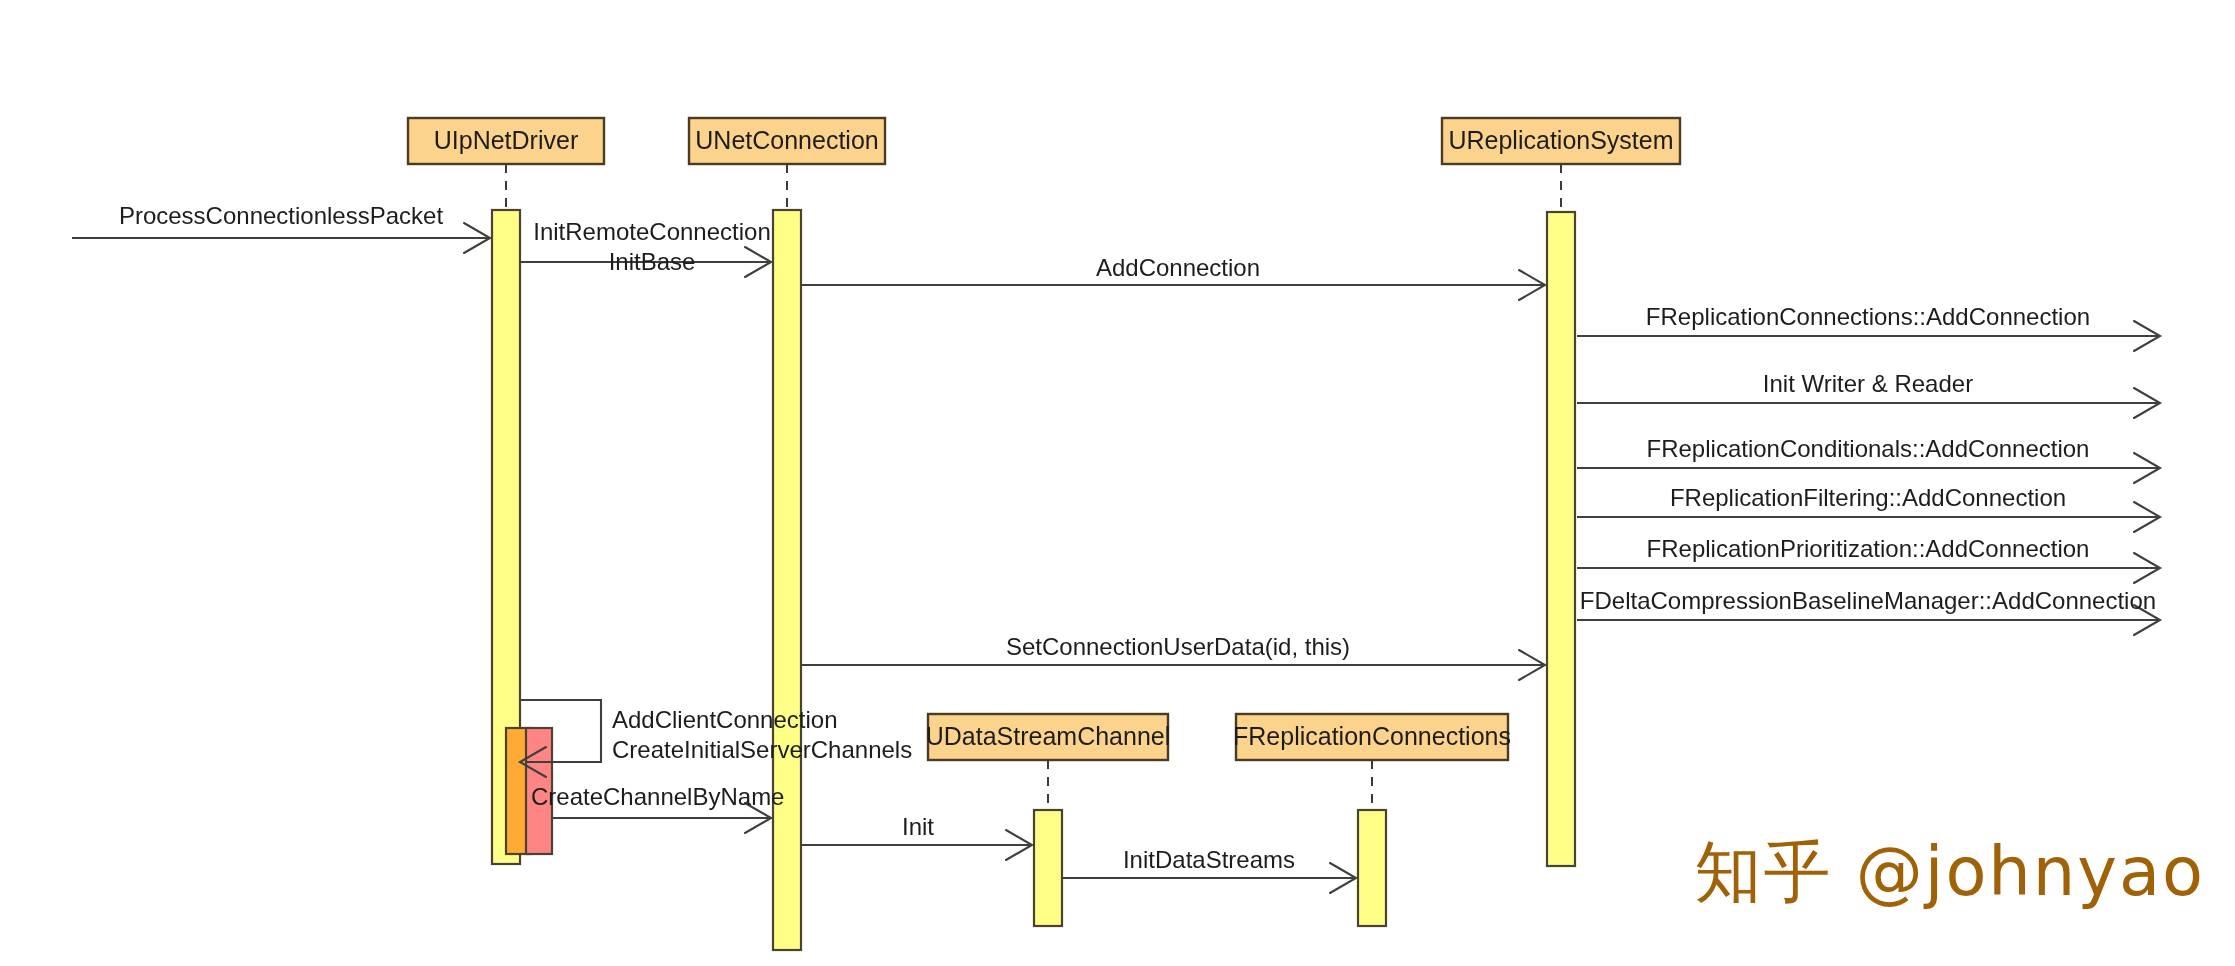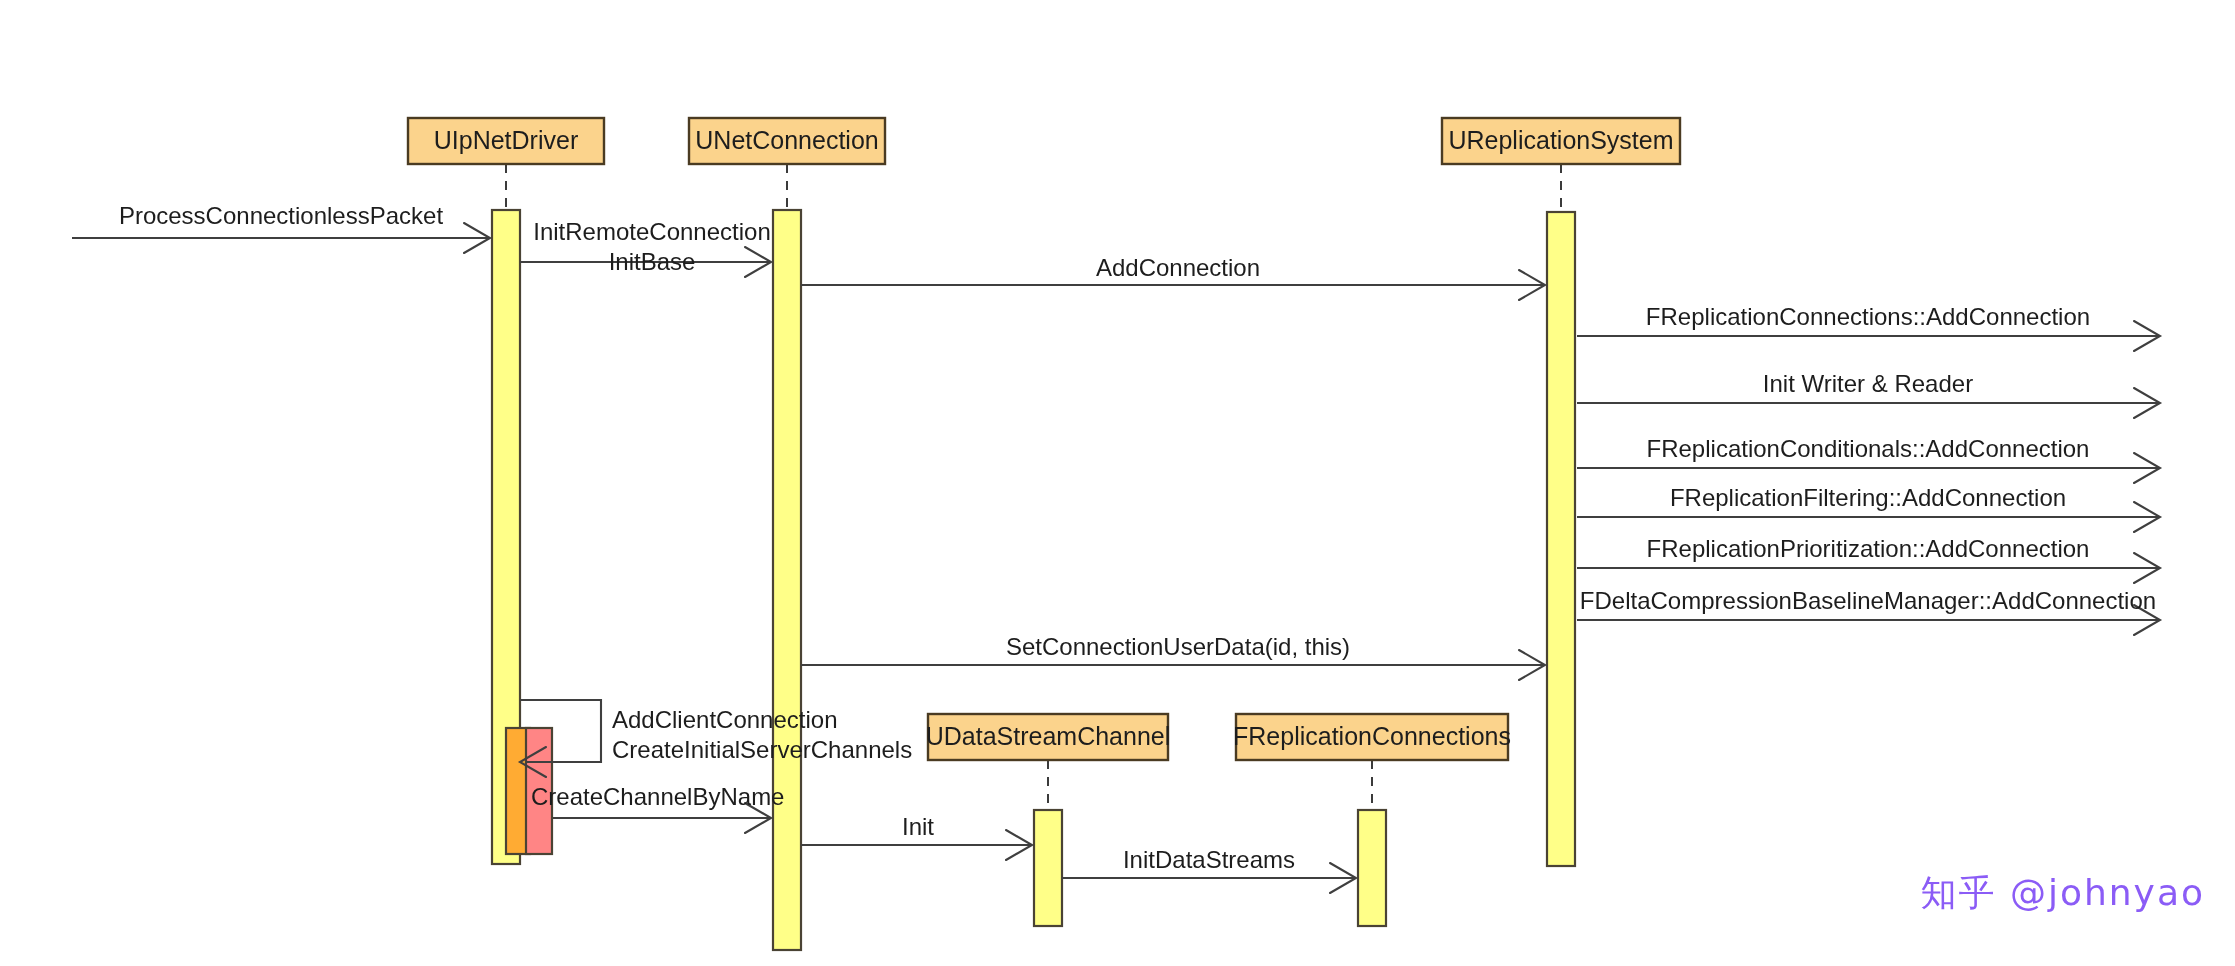--- a/index.html
+++ b/index.html
@@ -72,22 +72,22 @@
     font-family:"Liberation Sans","DejaVu Sans",sans-serif;
     font-size:24px;
     fill:#1d1d1d;
     text-anchor:start;
   }
   .watermark{
     position:absolute;
     right:30px;
     bottom:48px;
     font-family:"DejaVu Sans","Liberation Sans",sans-serif;
-    font-size:36px;
-    color:#8b5cf6;
+    font-size:67px;
+    color:#a16207;
     letter-spacing:2px;
     white-space:nowrap;
     user-select:none;
     font-weight:400;
   }
 </style>
 </head>
 <body>
 
 <div id="canvas">

